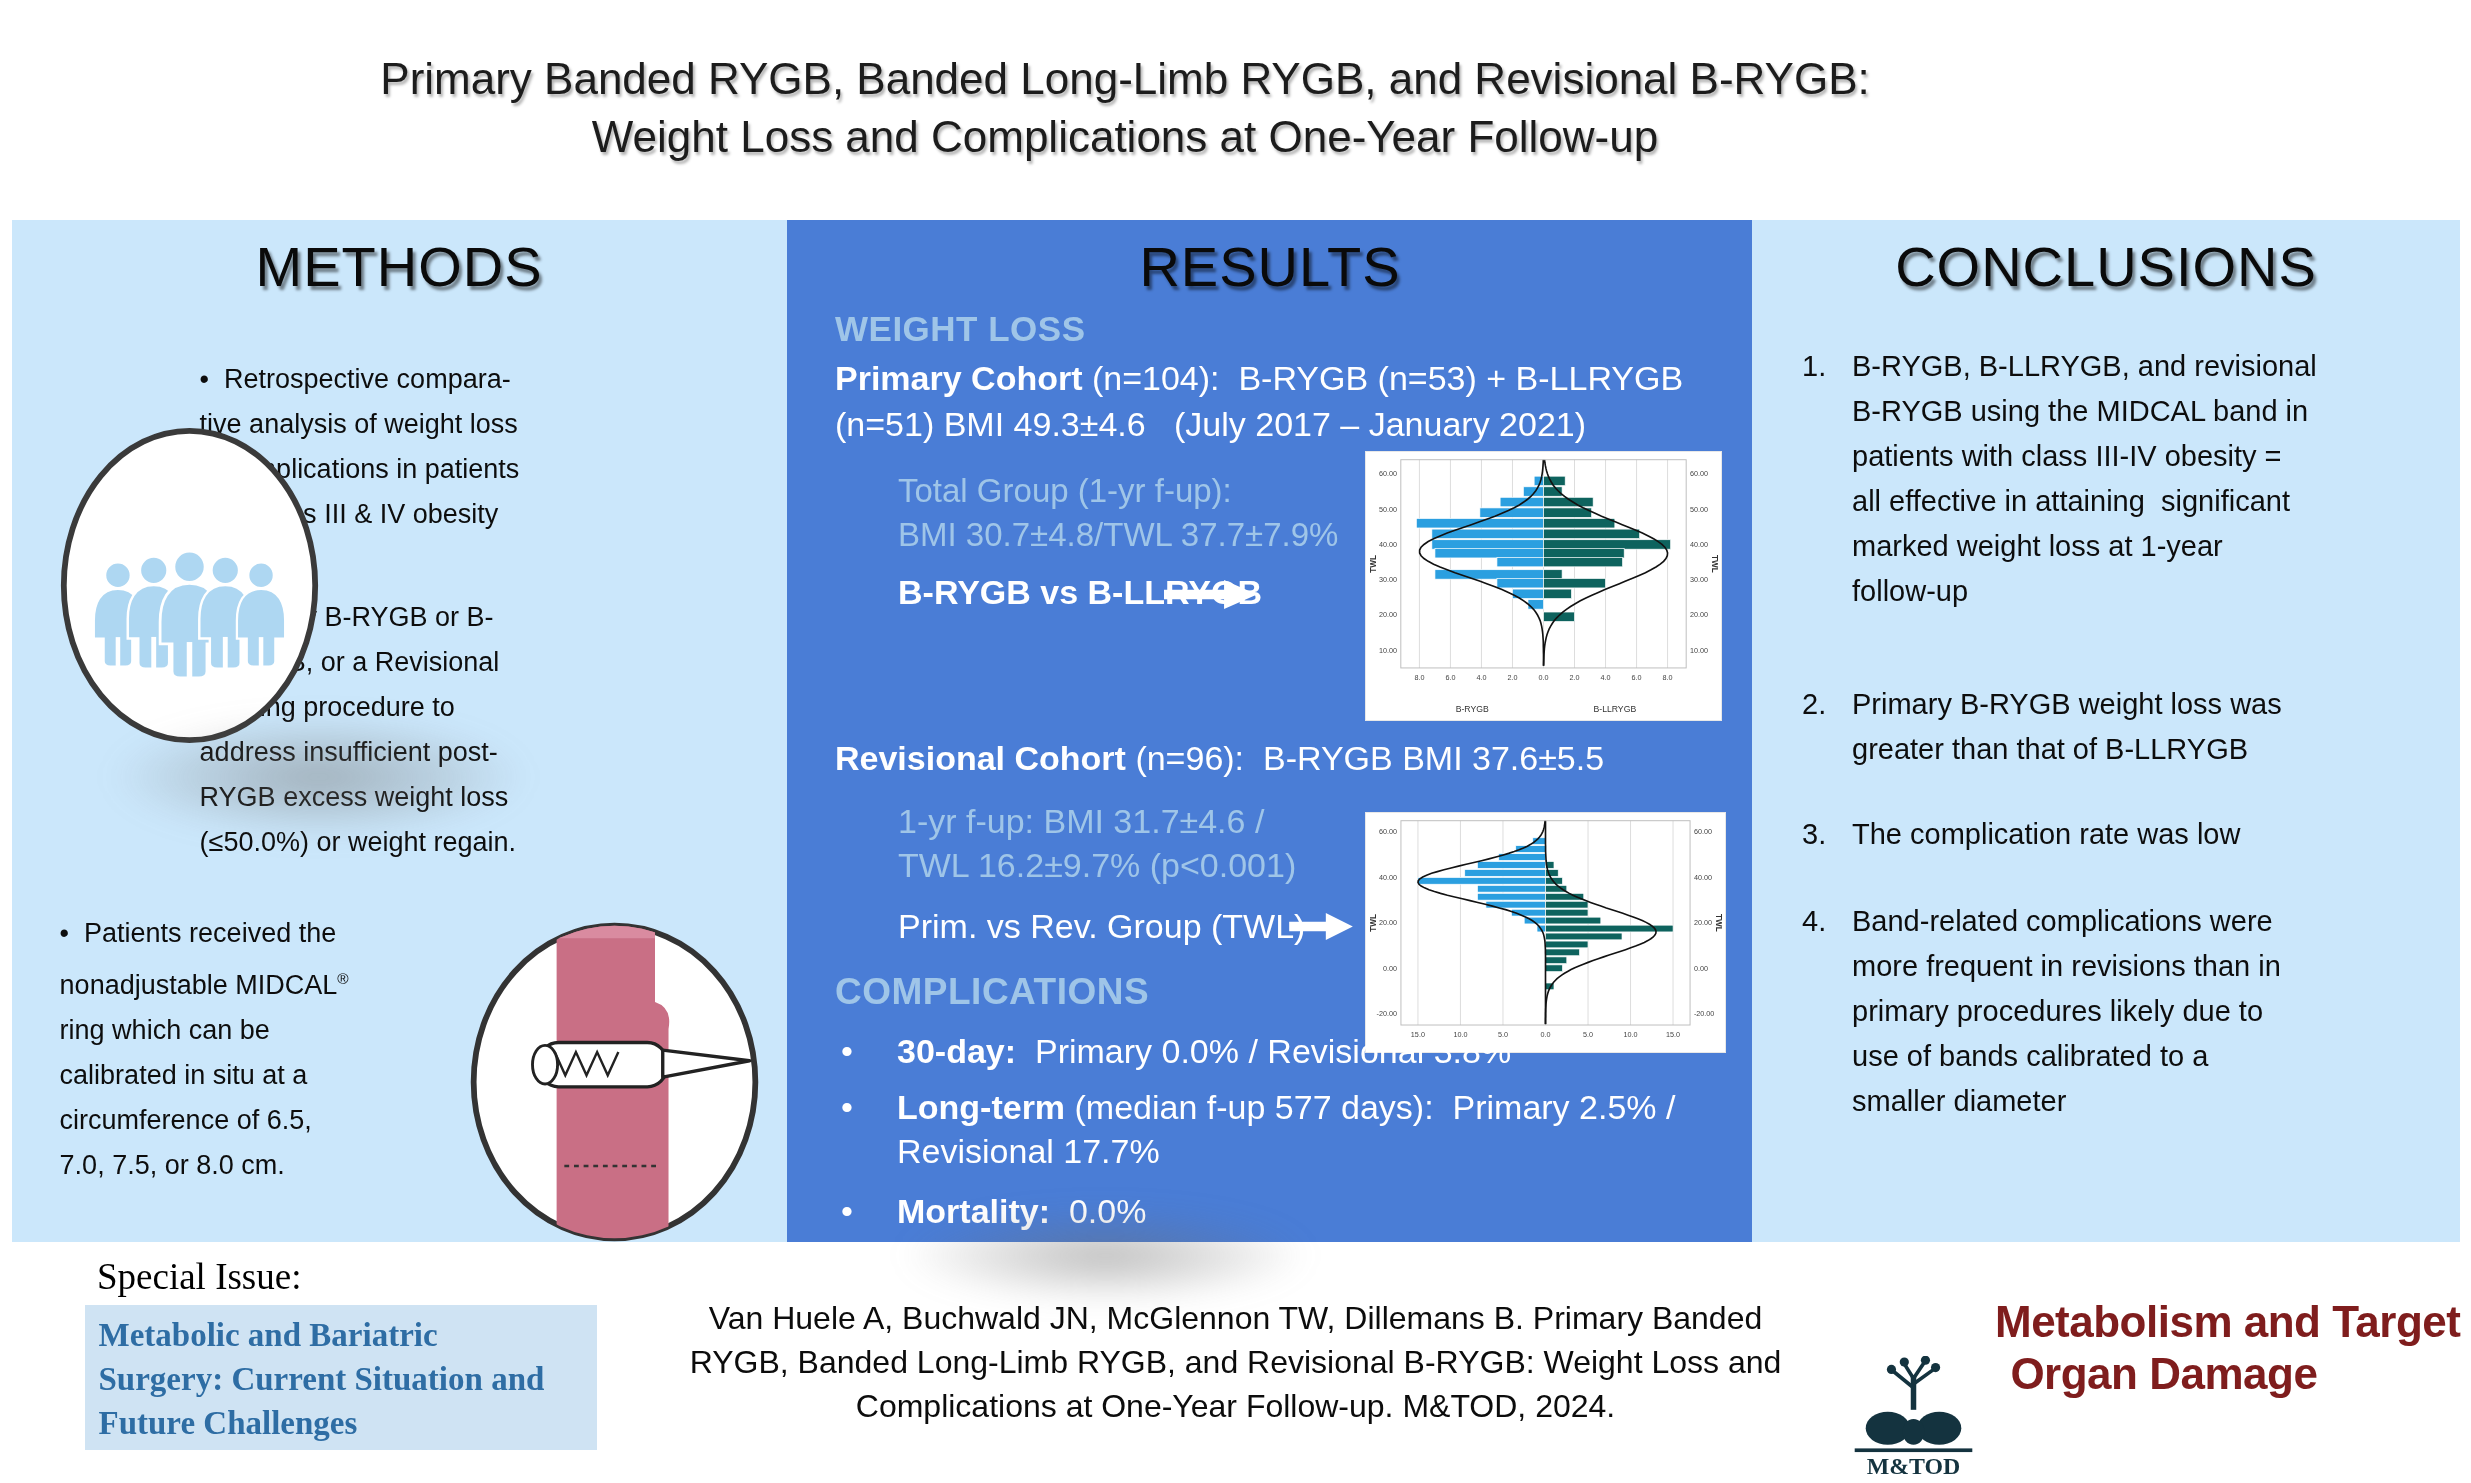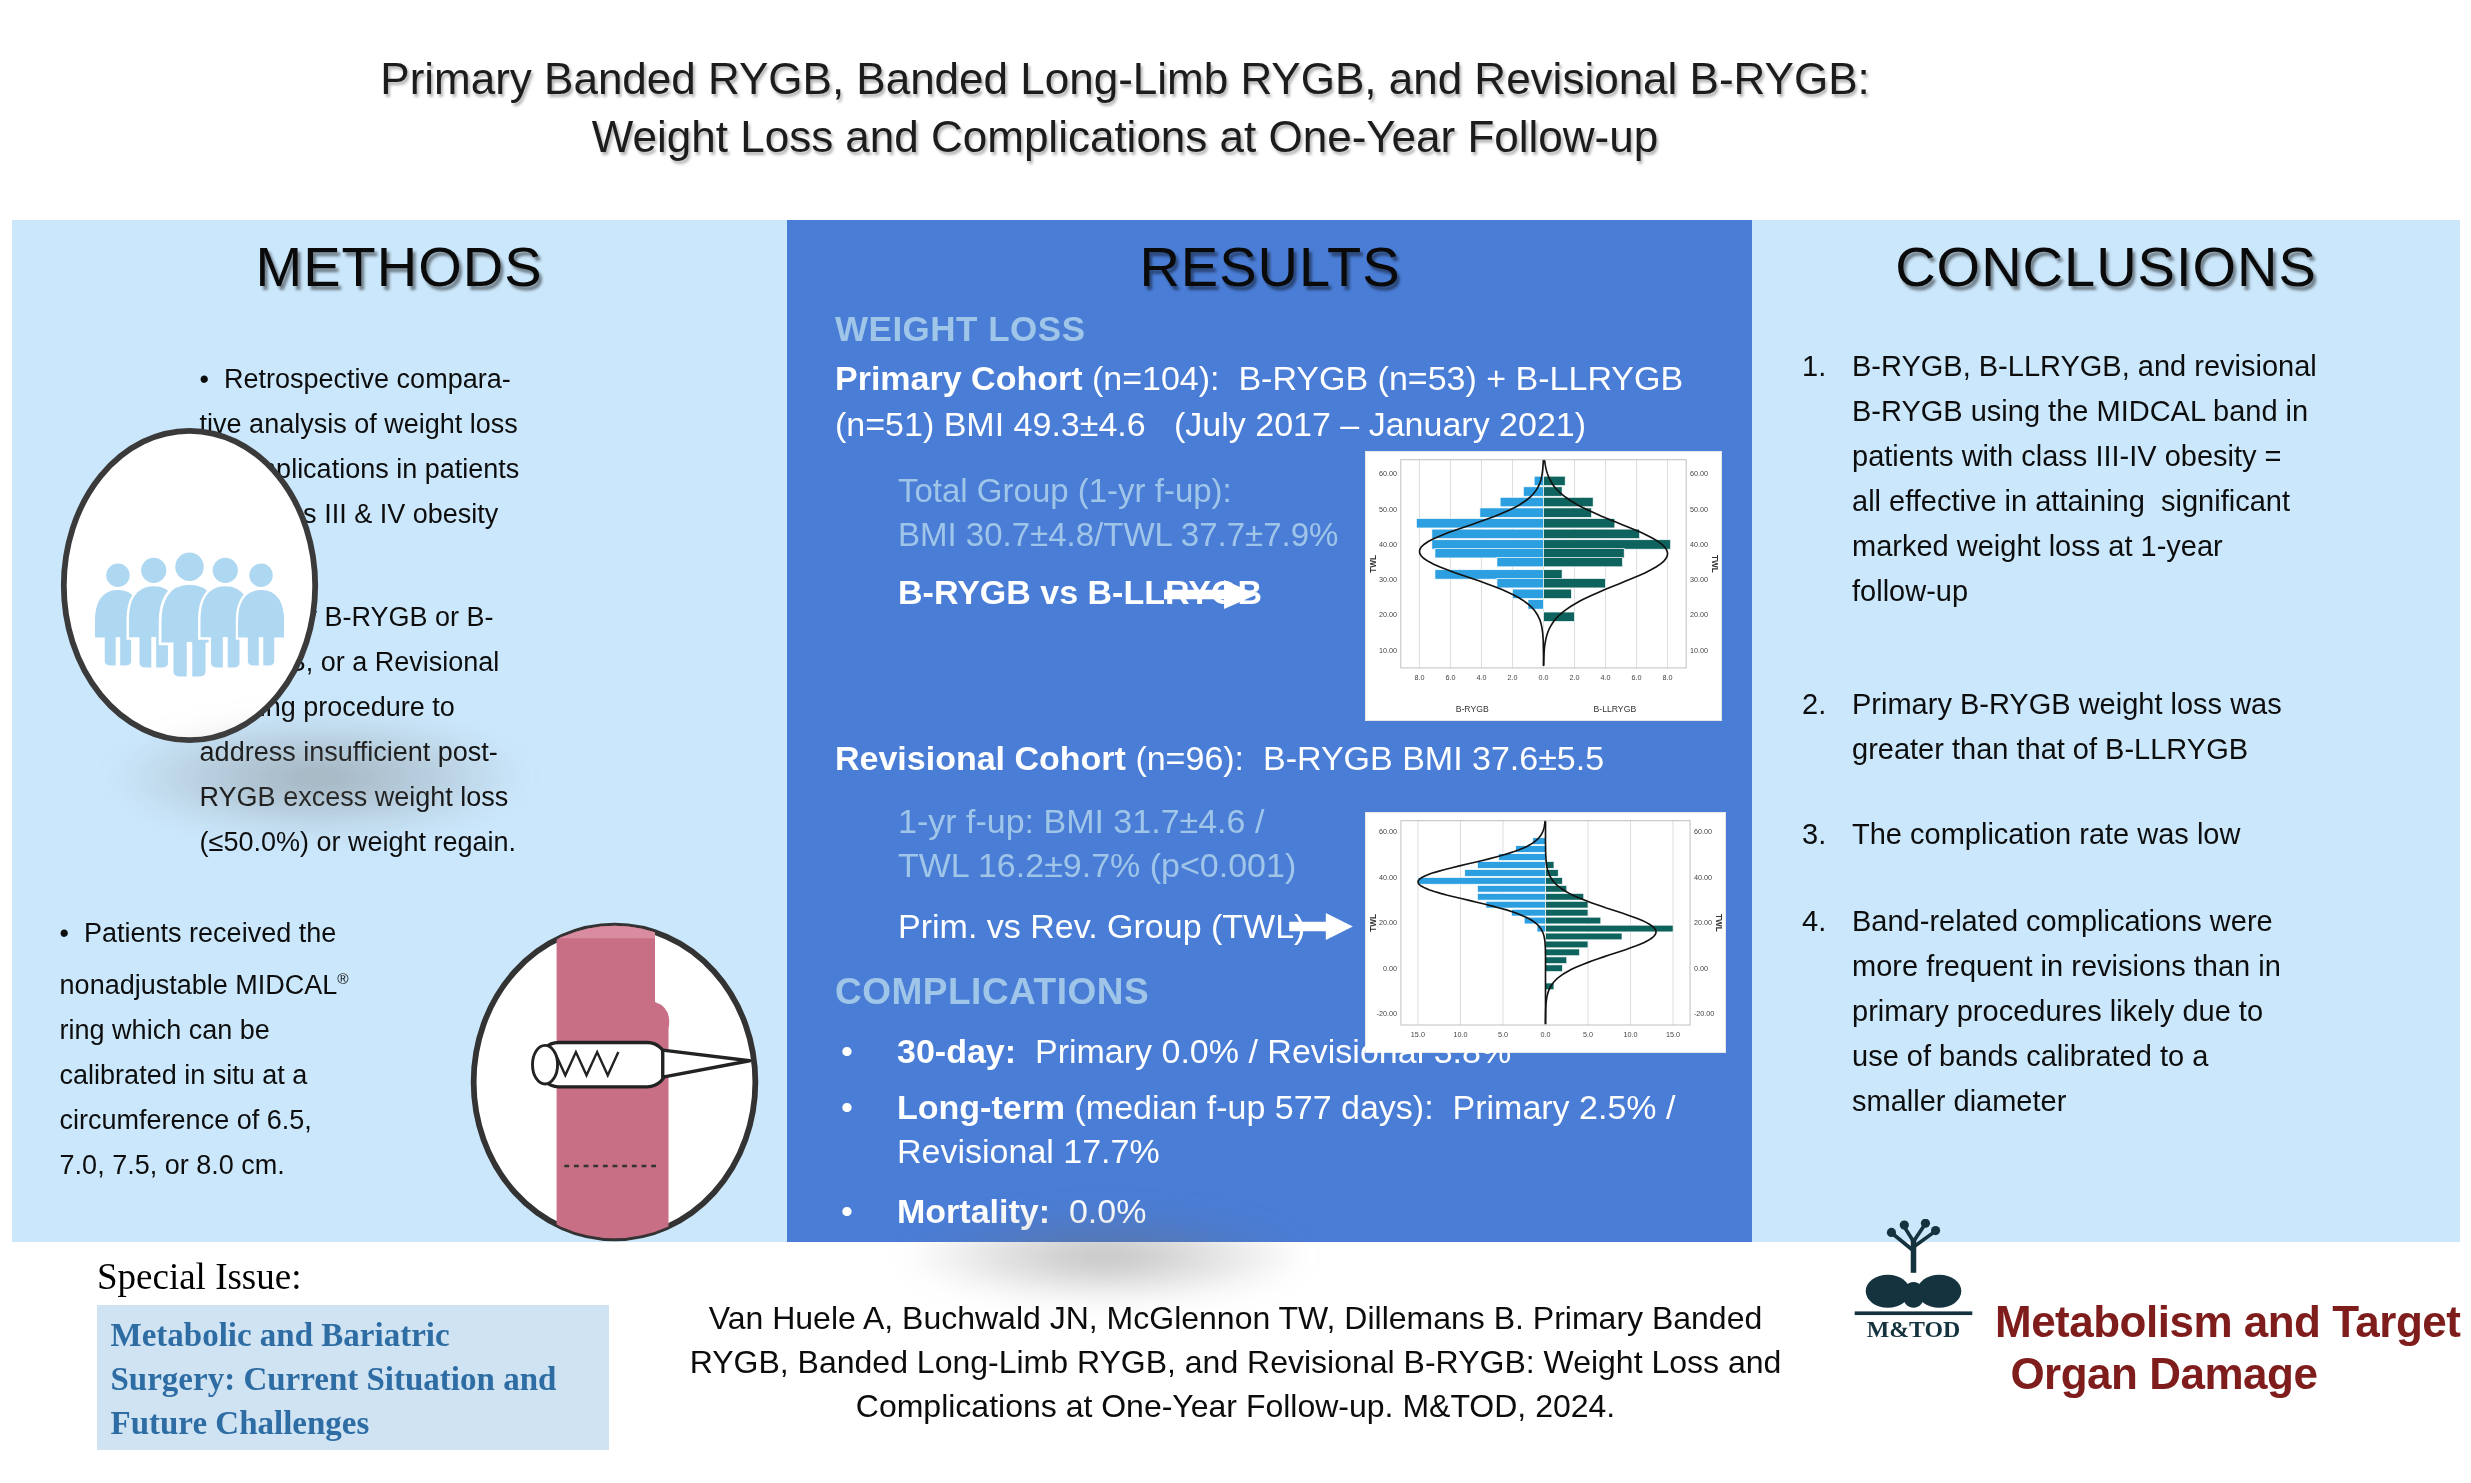--- a/index.html
+++ b/index.html
@@ -46,26 +46,26 @@
   #chart1{left:579px;top:232px;width:355px;height:268px;}
   #chart2{left:579px;top:593px;width:359px;height:239px;}
   
   .c-item{position:absolute;left:50px;display:flex;font-size:29px;line-height:45px;color:#0d0d0d;}
   .c-item .num{width:50px;flex:none;}
   .c-item .txt{width:550px;}
   #c-i1{top:124px;} #c-i2{top:462px;} #c-i3{top:592px;} #c-i4{top:679px;}
   
   #special-label{position:absolute;left:97px;top:1255px;font-family:"Liberation Serif",serif;
       font-weight:normal;font-size:37px;color:#000;}
-  #special-box{position:absolute;left:97px;top:1305px;width:512px;height:145px;background:#cfe3f3;
+  #special-box{position:absolute;left:85px;top:1305px;width:512px;height:145px;background:#cfe3f3;
       padding:7.7px 13.5px;box-sizing:border-box;}
   #special-box .t{font-family:"Liberation Serif",serif;font-weight:bold;font-size:33px;line-height:44px;color:#2e6da4;}
   #citation{position:absolute;left:637px;top:1296px;width:1197px;text-align:center;
       font-size:32px;line-height:44px;color:#0c0c0c;}
-  #journal-emblem{position:absolute;left:1840px;top:1219px;width:147px;height:126px;}
+  #journal-emblem{position:absolute;left:1840px;top:1356px;width:147px;height:126px;}
   #journal-name{position:absolute;left:1995px;top:1280px;font-size:44px;line-height:52px;
       font-weight:800;color:#7f1d1d;letter-spacing:-0.5px;margin-top:16px;}
   #journal-name .l2{padding-left:15.4px;}
   
   .smudge{position:absolute;background:radial-gradient(ellipse at center,rgba(110,110,110,0.45),rgba(110,110,110,0) 70%);
       filter:blur(13.5px);pointer-events:none;}
   #smudge1{left:106px;top:714px;width:425px;height:126px;}
   #smudge2{left:898px;top:1207px;width:415px;height:97px;}
 </style>
 </head>

